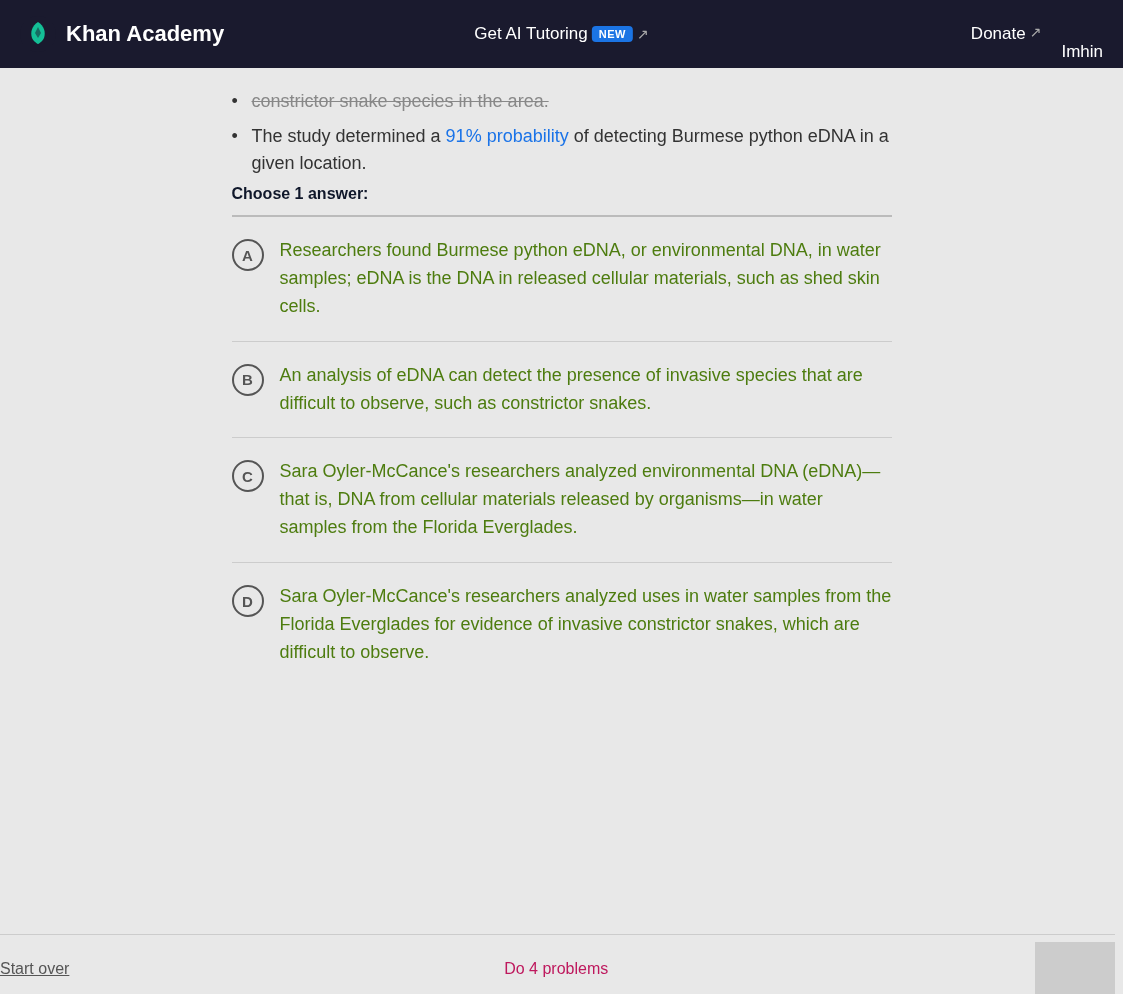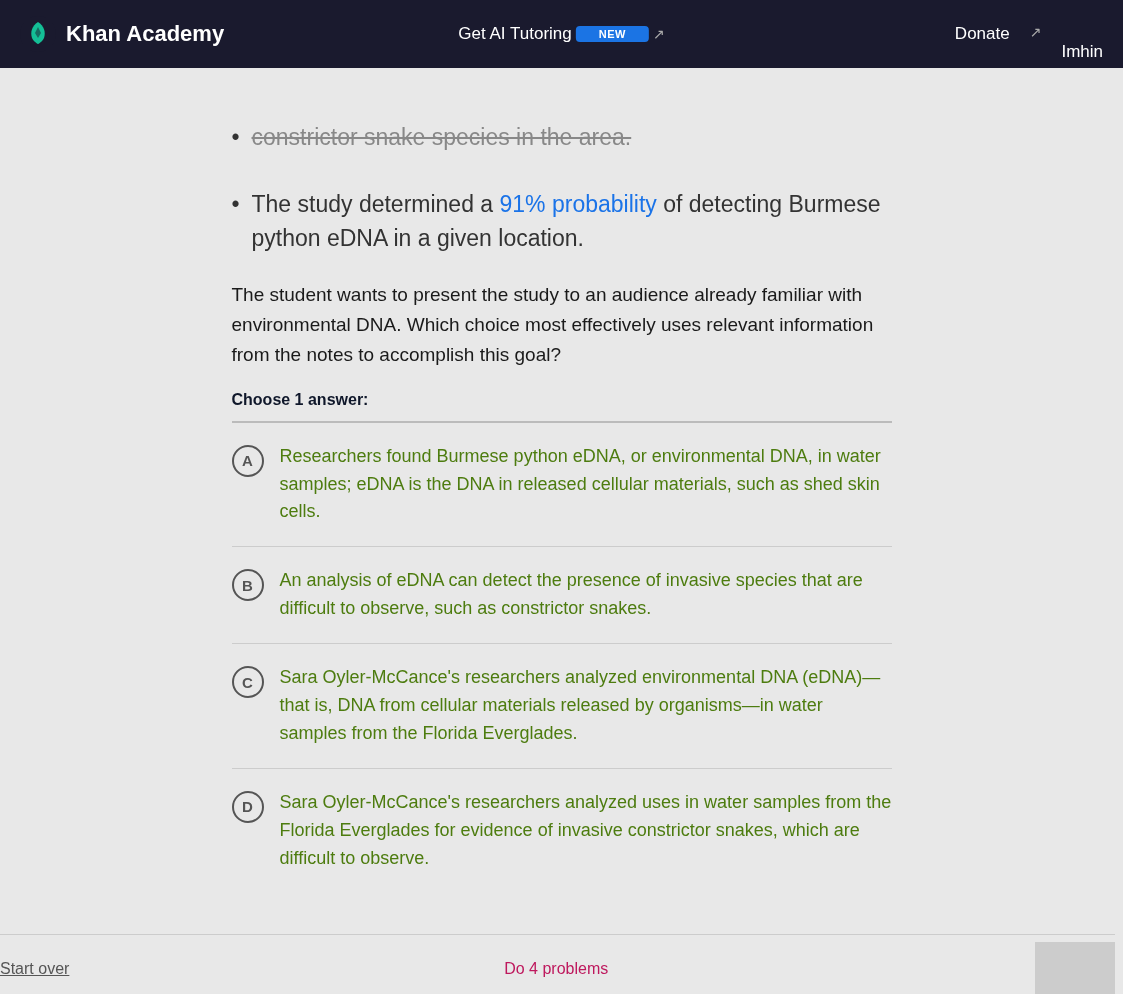--- a/index.html
+++ b/index.html
@@ -46,42 +46,42 @@
       color: white;
       font-size: 17px;
       font-weight: 500;
       text-decoration: none;
     }
     .new-badge {
       background: #1b74e4;
       color: white;
       font-size: 11px;
       font-weight: 700;
-      padding: 2px 23px;
+      padding: 2px 7px;
       border-radius: 4px;
       letter-spacing: 0.5px;
     }
     .external-icon {
       color: #aaa;
       font-size: 14px;
     }
     .navbar-right {
       margin-left: auto;
       display: flex;
       align-items: center;
       gap: 20px;
     }
     .nav-link {
       color: white;
       font-size: 17px;
       font-weight: 500;
       text-decoration: none;
       display: flex;
       align-items: flex-start;
-      gap: 20px;
+      gap: 4px;
     }
     .nav-link-truncated {
       color: white;
       font-size: 17px;
       font-weight: 500;
       margin-top: 36px;
     }
 
     
     .main-content {
@@ -92,27 +92,26 @@
     }
 
     .content-wrapper {
       max-width: 720px;
       margin: 0 auto;
       padding: 20px 30px 80px 30px;
     }
 
     
     .intro-bullet {
-      font-size: 23px;
+      font-size: 18px;
       color: #333;
       line-height: 1.5;
       margin-bottom: 8px;
       padding-left: 20px;
       position: relative;
-      margin-top: 32px;
     }
     .intro-bullet::before {
       content: '•';
       position: absolute;
       left: 0;
       color: #333;
     }
     .intro-bullet .strikethrough-text {
       text-decoration: line-through;
       color: #888;
@@ -262,21 +261,20 @@
 <div class="main-content">
   <div class="content-wrapper">
 
     <div class="intro-bullet">
       <span class="strikethrough-text">constrictor snake species in the area.</span>
     </div>
     <div class="intro-bullet">
       <span>The study determined a <span class="highlight-text">91% probability</span> of detecting Burmese python eDNA in a given location.</span>
     </div>
 
-    <p class="question-text">The student wants to present the study to an audience already familiar with environmental DNA. Which choice most effectively uses relevant information from the notes to accomplish this goal?</p>
 
     <p class="choose-label">Choose 1 answer:</p>
 
     <hr class="divider">
 
     <div class="answer-option">
       <div class="option-circle">A</div>
       <span class="option-text">Researchers found Burmese python eDNA, or environmental DNA, in water samples; eDNA is the DNA in released cellular materials, such as shed skin cells.</span>
     </div>
 

